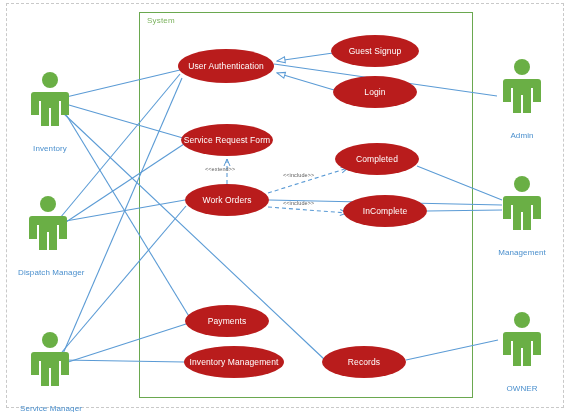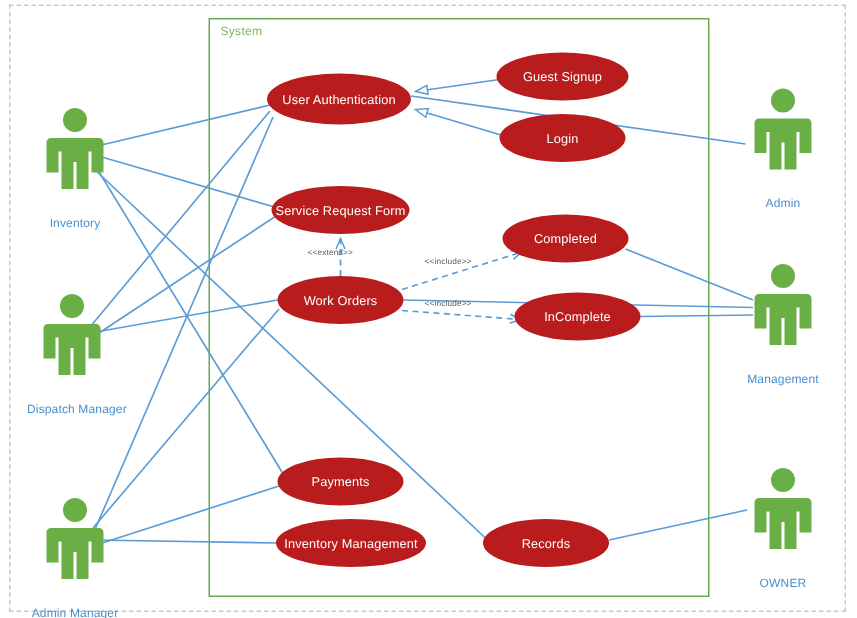--- a/index.html
+++ b/index.html
@@ -155,21 +155,21 @@
       <path d="M14 24 h32 a3 3 0 0 1 3 3 v20 h-8 v-14 h-2 v25 h-8 v-18 h-2 v18 h-8 v-25 h-2 v14 h-8 v-20 a3 3 0 0 1 3 -3 z" fill="#6aaf45"></path>
     </svg>
     <span class="nm">Dispatch Manager</span>
   </div>
 
   <div class="actor" style="left:20px;top:328px;">
     <svg class="fig" viewBox="0 0 60 60">
       <circle cx="30" cy="12" r="8" fill="#6aaf45"></circle>
       <path d="M14 24 h32 a3 3 0 0 1 3 3 v20 h-8 v-14 h-2 v25 h-8 v-18 h-2 v18 h-8 v-25 h-2 v14 h-8 v-20 a3 3 0 0 1 3 -3 z" fill="#6aaf45"></path>
     </svg>
-    <span class="nm">Admin Manager</span>
+    <span class="nm">Service Manager</span>
   </div>
 
   <div class="actor" style="left:492px;top:55px;">
     <svg class="fig" viewBox="0 0 60 60">
       <circle cx="30" cy="12" r="8" fill="#6aaf45"></circle>
       <path d="M14 24 h32 a3 3 0 0 1 3 3 v20 h-8 v-14 h-2 v25 h-8 v-18 h-2 v18 h-8 v-25 h-2 v14 h-8 v-20 a3 3 0 0 1 3 -3 z" fill="#6aaf45"></path>
     </svg>
     <span class="nm">Admin</span>
   </div>
 

